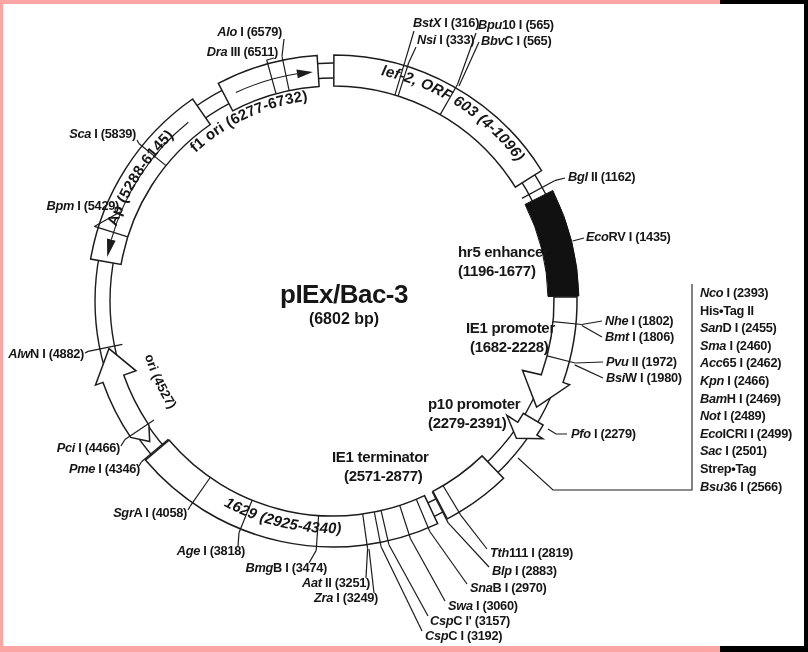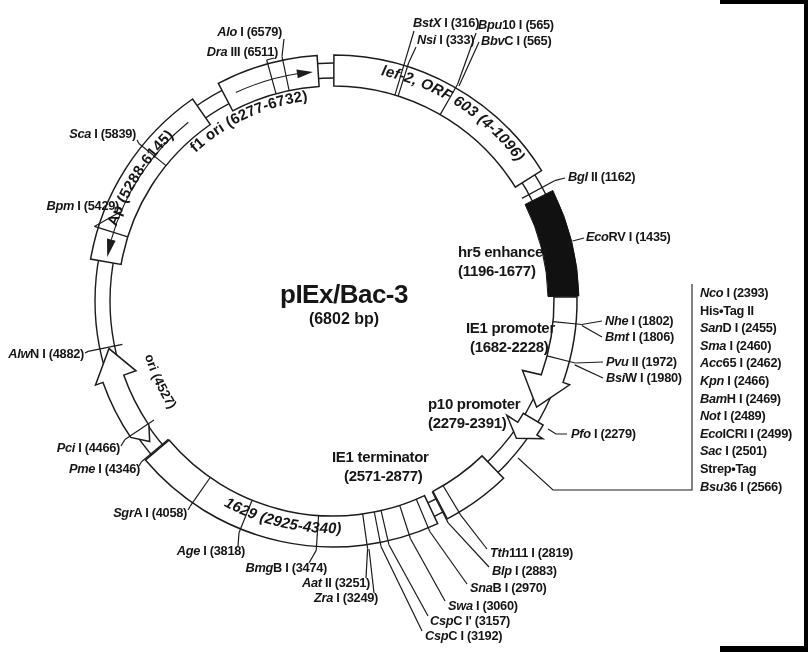--- a/index.html
+++ b/index.html
@@ -1,16 +1,16 @@
 <!DOCTYPE html>
 <html><head>
 <meta charset="utf-8">
 <style>
   html,body{margin:0;padding:0;background:#000;}
-  .page{position:relative;width:720px;height:652px;background:#ffffff;}
+  .page{position:relative;width:720px;height:652px;background:#fca5a5;}
   .canvas{position:absolute;left:3px;top:4px;width:801px;height:642px;background:#fff;overflow:hidden;}
   svg{font-family:"Liberation Sans","DejaVu Sans",sans-serif;}
   .stroke{stroke:#1c1c1c;fill:none;stroke-width:1.4;}
   .box{fill:#ffffff;stroke:#1c1c1c;stroke-width:1.5;}
   .blackseg{fill:#111111;stroke:#111111;stroke-width:1;}
   .thin{stroke:#1c1c1c;stroke-width:1.1;fill:none;}
   .lbl{font-size:12.8px;font-weight:bold;fill:#161616;letter-spacing:-0.3px;}
   .it{font-style:italic;}
   .feat{font-size:15px;font-weight:bold;fill:#161616;letter-spacing:-0.3px;}
   .curved{font-size:15px;font-weight:bold;fill:#161616;letter-spacing:0.2px;}

